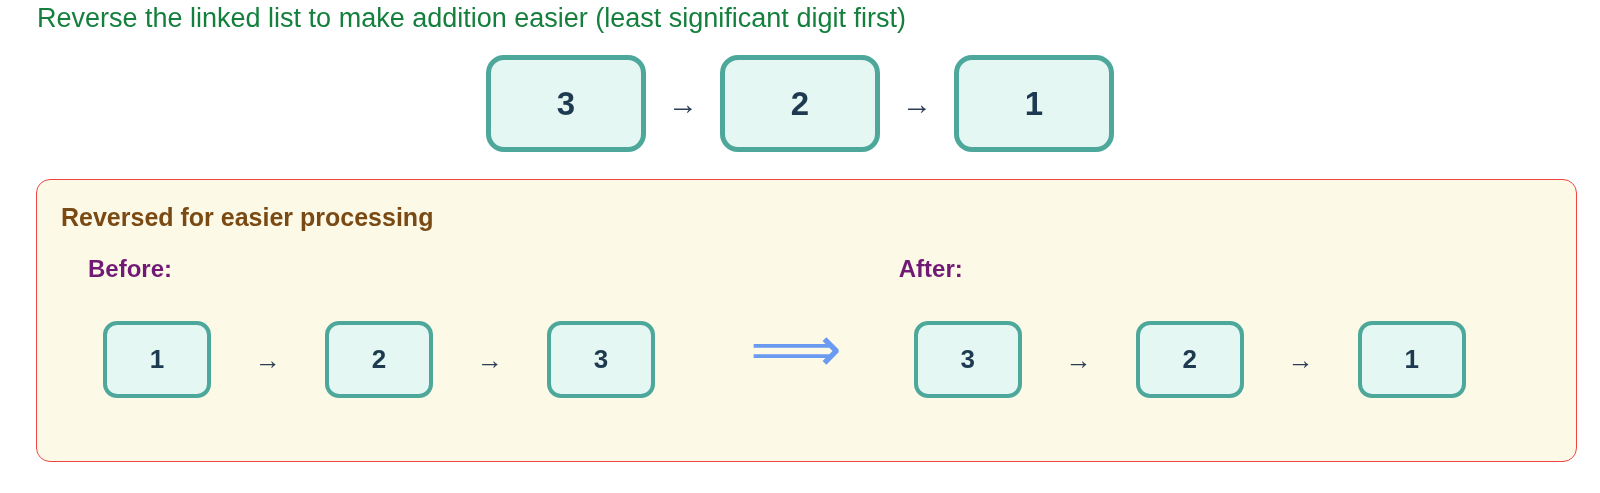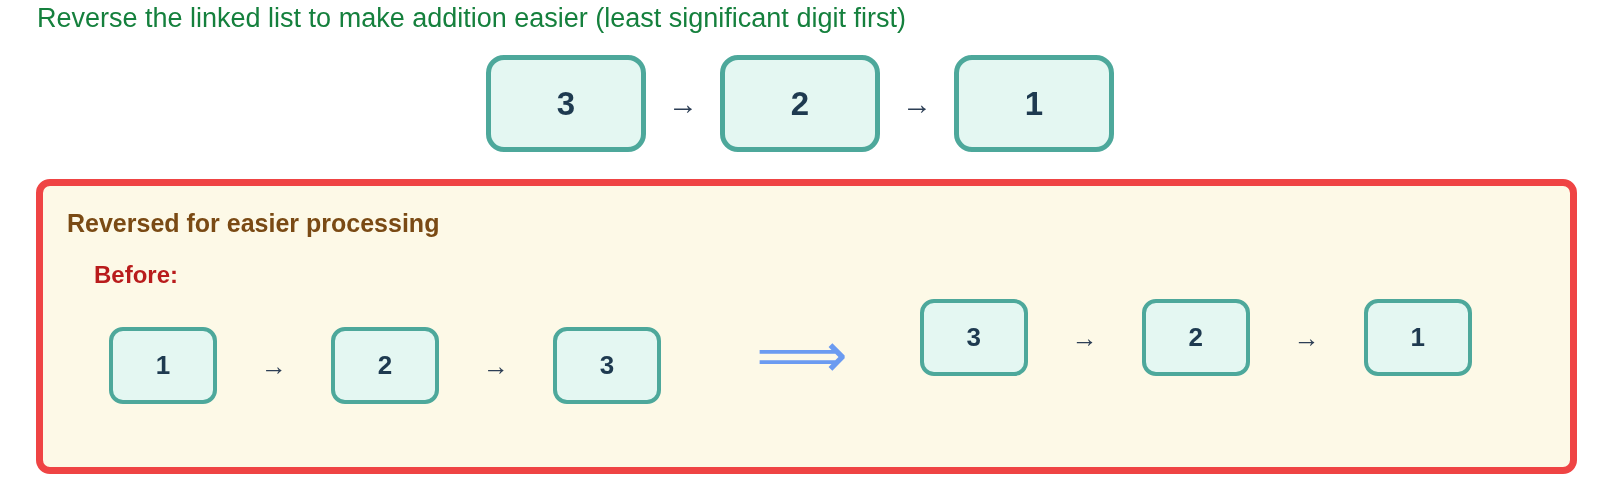--- a/index.html
+++ b/index.html
@@ -49,21 +49,21 @@
     display: flex;
     justify-content: center;
     align-items: center;
     gap: 22px;
   }
   .top-list .link-arrow { font-size: 30px; }
   
   .panel {
     margin: 27px 23px 0 36px;
     background: #fdf9e7;
-    border: 7px solid #ef4444;
+    border: 1px solid #ef4444;
     border-radius: 14px;
     padding: 22px 16px 63px 24px;
   }
   .panel-heading {
     font-size: 25px;
     line-height: 30px;
     font-weight: bold;
     color: #7a4a14;
   }
   .comparison {
@@ -71,21 +71,21 @@
     display: flex;
     align-items: flex-start;
   }
   .group { display: flex; flex-direction: column; }
   .group.before { margin-left: 27px; }
   .group.after  { margin-left: 57px; }
   .group-label {
     font-size: 24px;
     line-height: 28px;
     font-weight: bold;
-    color: #b91c1c;
+    color: #701a75;
   }
   .node-row {
     margin-top: 38px;
     margin-left: 15px;
     display: flex;
     align-items: center;
     gap: 44px;
   }
   .node-row .link-arrow { font-size: 26px; }
   .transform-arrow {
@@ -122,20 +122,21 @@
         <span class="link-arrow">→</span>
         <div class="node small">2</div>
         <span class="link-arrow">→</span>
         <div class="node small">3</div>
       </div>
     </div>
 
     <div class="transform-arrow">⟹</div>
 
     <div class="group after">
+      <div class="group-label">After:</div>
       <div class="node-row">
         <div class="node small">3</div>
         <span class="link-arrow">→</span>
         <div class="node small">2</div>
         <span class="link-arrow">→</span>
         <div class="node small">1</div>
       </div>
     </div>
 
   </div>

